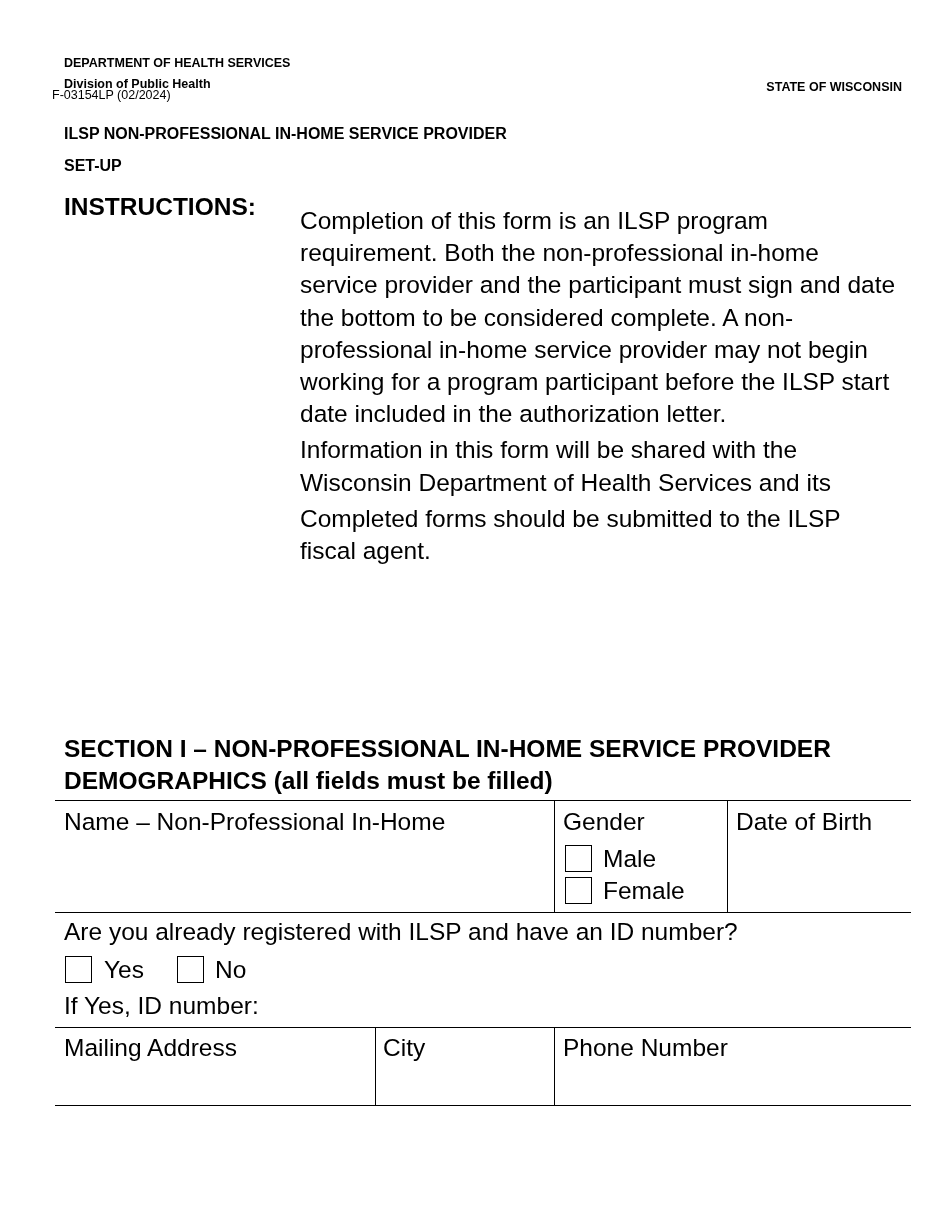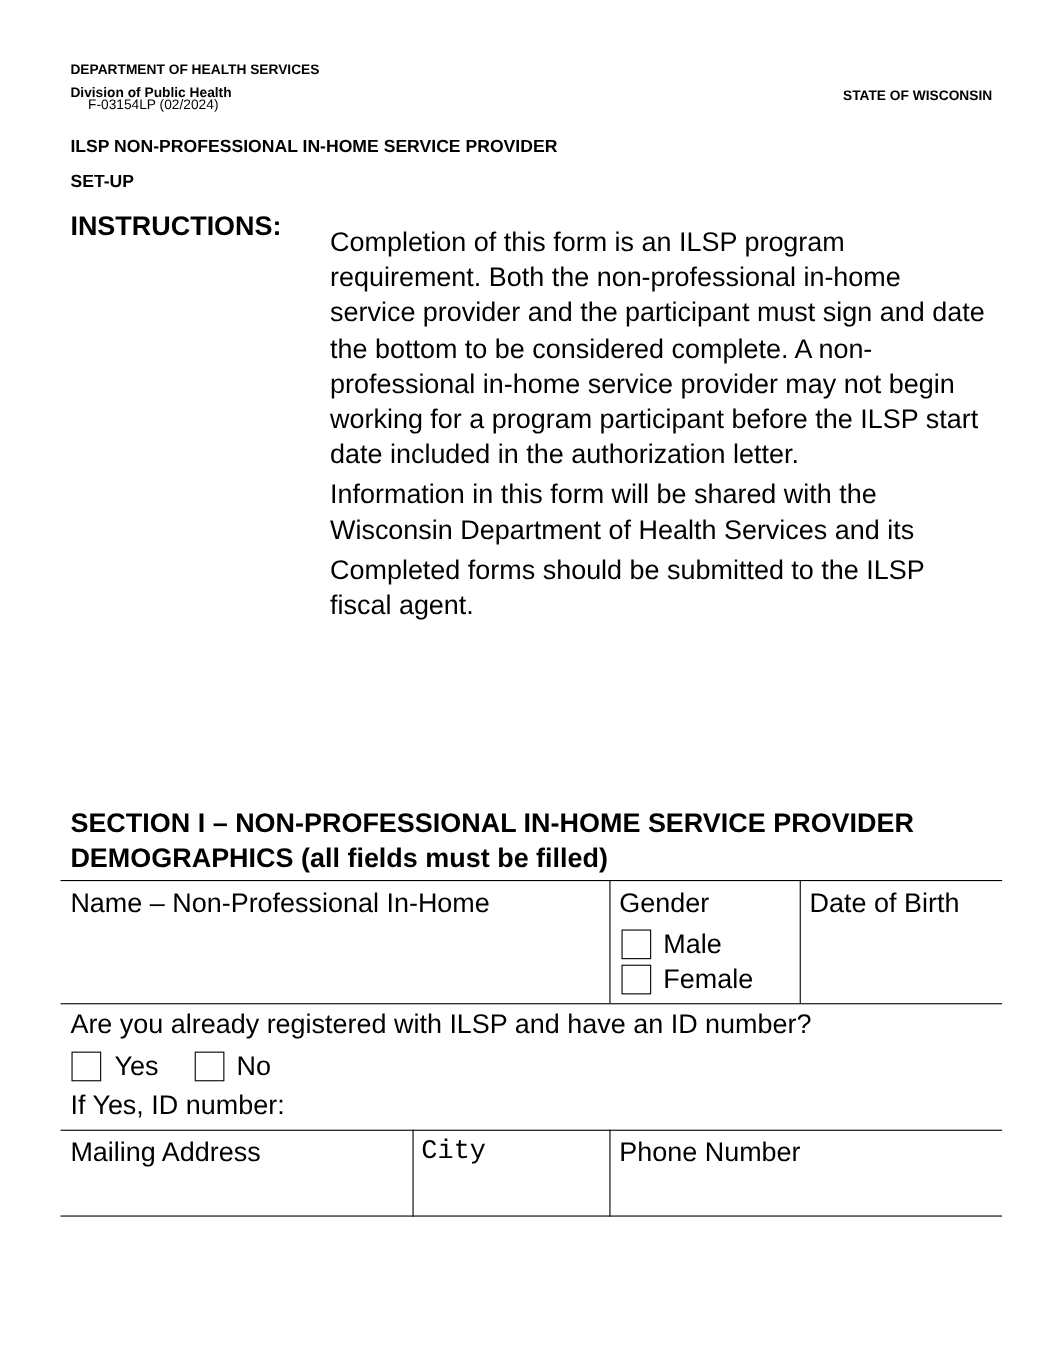--- a/index.html
+++ b/index.html
@@ -14,21 +14,21 @@
   .section-title { position:absolute; left:64px; top:733px; width:820px; font-weight:bold; font-size:24.5px; line-height:31.5px; }
   .line { position:absolute; background:#000; }
   .cell-text { position:absolute; font-size:24.5px; line-height:32px; }
   .cb { position:absolute; width:27px; height:27px; border:1.5px solid #000; box-sizing:border-box; background:#fff; }
 </style>
 </head>
 <body>
 
 <div class="abs hdr-small b" style="left:64px; top:55px;">DEPARTMENT OF HEALTH SERVICES</div>
 <div class="abs hdr-small b" style="left:64px; top:76px;">Division of Public Health</div>
-<div class="abs hdr-small" style="left:80px; top:87px;">F-03154LP (02/2024)</div>
+<div class="abs hdr-small" style="left:52px; top:87px;">F-03154LP (02/2024)</div>
 <div class="abs hdr-small b" style="right:48px; top:55px;margin-top:24px;">STATE OF WISCONSIN</div>
 
 <div class="title">
   <div>ILSP NON-PROFESSIONAL IN-HOME SERVICE PROVIDER</div>
   <div>SET-UP</div>
 </div>
 
 <div class="instr-label">INSTRUCTIONS:</div>
 <div class="instr-text">
   <p>Completion of this form is an ILSP program requirement. Both the non-professional in-home service provider and the participant must sign and date the bottom to be considered complete. A non-professional in-home service provider may not begin working for a program participant before the ILSP start date included in the authorization letter.</p>
@@ -60,14 +60,14 @@
 <div class="cell-text" style="left:736px; top:806px;">Date of Birth</div>
 
 <div class="cell-text" style="left:64px; top:916px;">Are you already registered with ILSP and have an ID number?</div>
 <div class="cb" style="left:65px; top:956px;"></div>
 <div class="cell-text" style="left:104px; top:954px;">Yes</div>
 <div class="cb" style="left:177px; top:956px;"></div>
 <div class="cell-text" style="left:215px; top:954px;">No</div>
 <div class="cell-text" style="left:64px; top:990px;">If Yes, ID number:</div>
 
 <div class="cell-text" style="left:64px; top:1032px;">Mailing Address</div>
-<div class="cell-text" style="left:383px; top:1032px;font-family:Liberation Mono, monospace;">City</div>
+<div class="cell-text" style="left:383px; top:1032px;">City</div>
 <div class="cell-text" style="left:563px; top:1032px;">Phone Number</div>
 
 </body></html>

